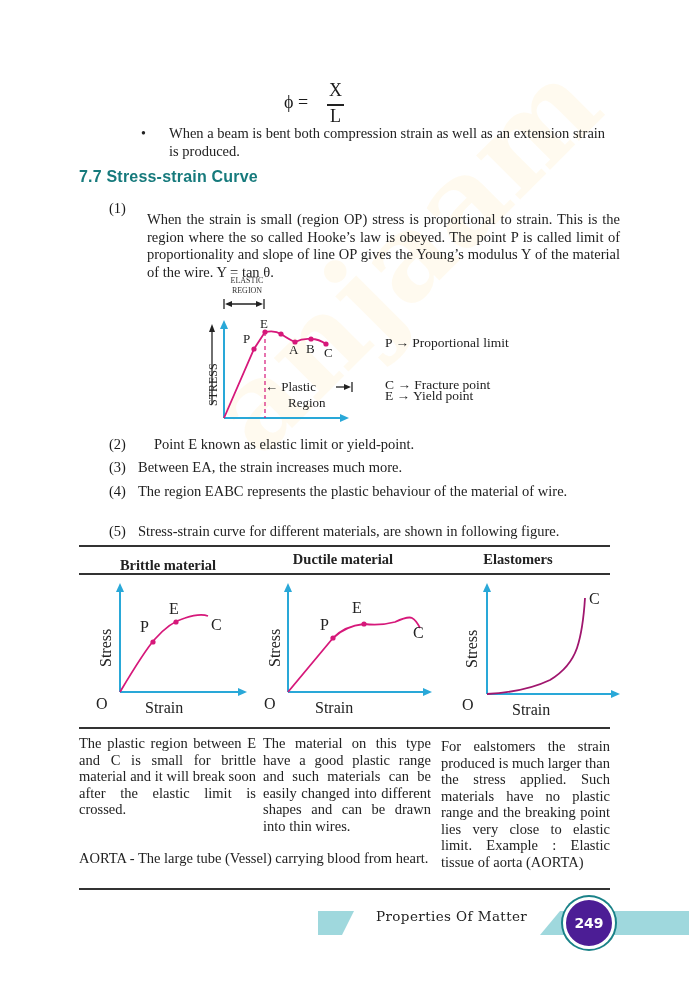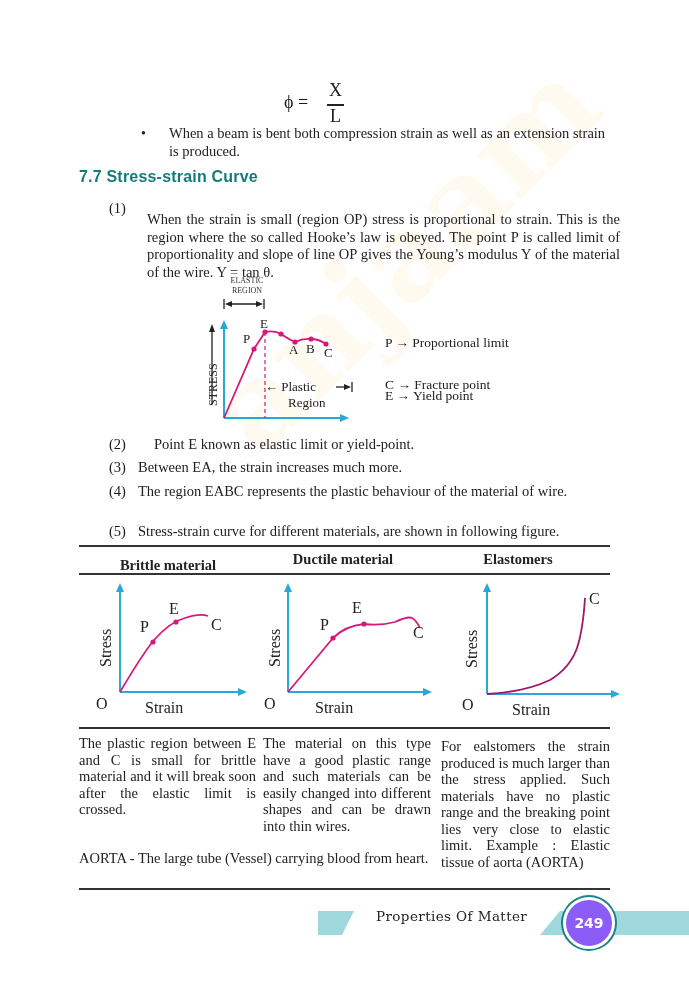--- a/index.html
+++ b/index.html
@@ -16,21 +16,21 @@
   .formula .bar { position: absolute; left: 43px; top: 24px; width: 17px; height: 1.5px; background: #222; }
   .formula .den { position: absolute; left: 46px; top: 26px; }
   .bullet-dot { left: 141px; top: 125px; font-size: 14px; }
   .heading { left: 79px; top: 168px; font-family: Liberation Sans, sans-serif; font-weight: bold; font-size: 16px; color: #167a7c; letter-spacing: 0.2px; }
   .num-label { font-family: "Liberation Serif", serif; font-size: 14.5px; }
   .legend-line { font-family: "Liberation Serif", serif; font-size: 13.5px; color: #222; }
   .hr { height: 1.5px; background: #333; }
   .colhead { font-family: "Liberation Serif", serif; font-size: 14.5px; font-weight: bold; color: #222; text-align: center; width: 180px; }
   .coltext { font-family: "Liberation Serif", serif; font-size: 14.5px; line-height: 16.5px; color: #222; text-align: justify; }
   .footer-title { font-family: "DejaVu Serif", serif; font-size: 13.5px; color: #222; letter-spacing: 0.4px; }
-  .page-badge { left: 563px; top: 897px; width: 46px; height: 46px; border-radius: 50%; background: #8b5cf6; border: 3px solid #ffffff; box-shadow: 0 0 0 2px #1a8288; color: #fff; font-family: "DejaVu Sans", sans-serif; font-weight: bold; font-size: 14px; text-align: center; line-height: 46px; }
+  .page-badge { left: 563px; top: 897px; width: 46px; height: 46px; border-radius: 50%; background: #4c1d95; border: 3px solid #ffffff; box-shadow: 0 0 0 2px #1a8288; color: #fff; font-family: "DejaVu Sans", sans-serif; font-weight: bold; font-size: 14px; text-align: center; line-height: 46px; }
   .watermark { left: 180px; top: 380px; font-family: "DejaVu Serif", serif; font-size: 120px; font-weight: bold; color: rgba(255, 210, 120, 0.12); transform: rotate(-45deg); transform-origin: left top; white-space: nowrap; pointer-events: none; }
 </style>
 </head>
 <body>
 
 <div class="abs watermark">anjaam</div>
 
 <div class="abs formula">
   <span class="lhs">ϕ =</span>
   <span class="num">X</span>

